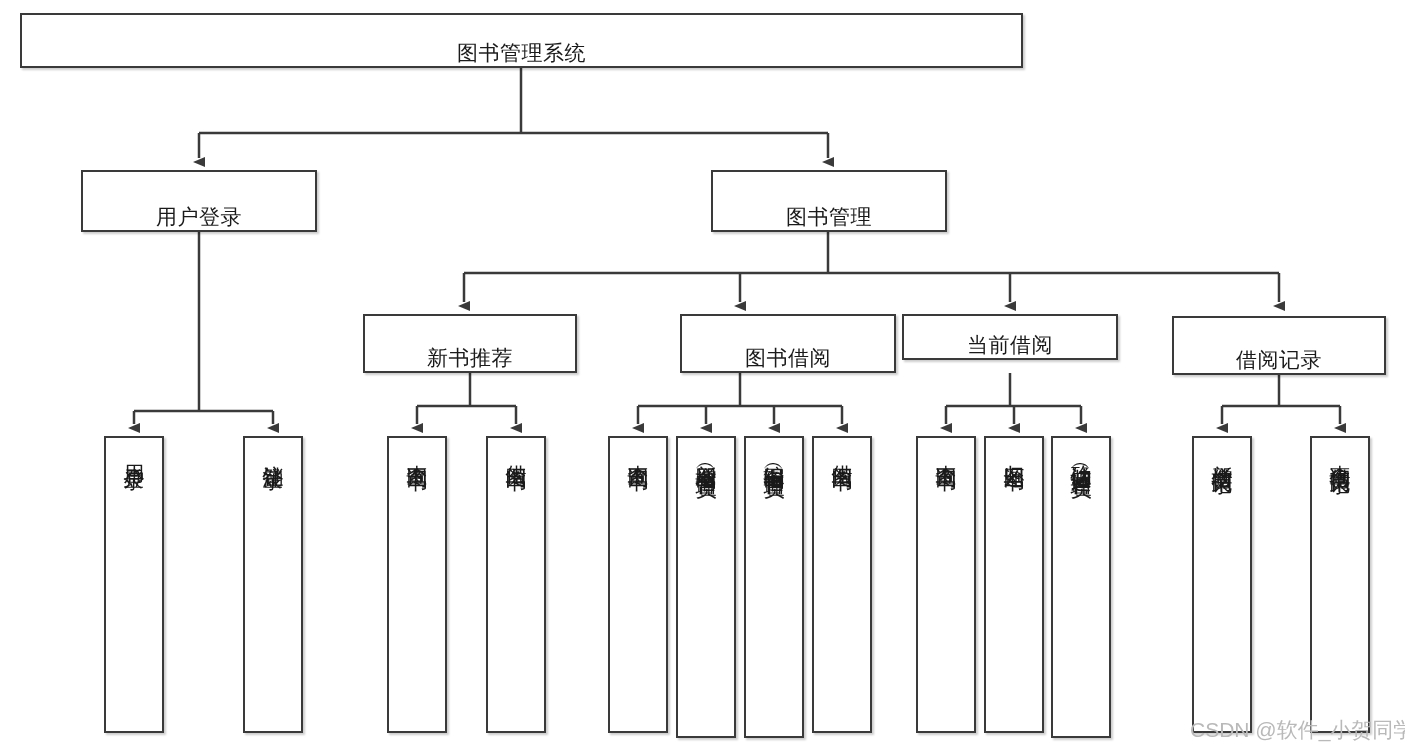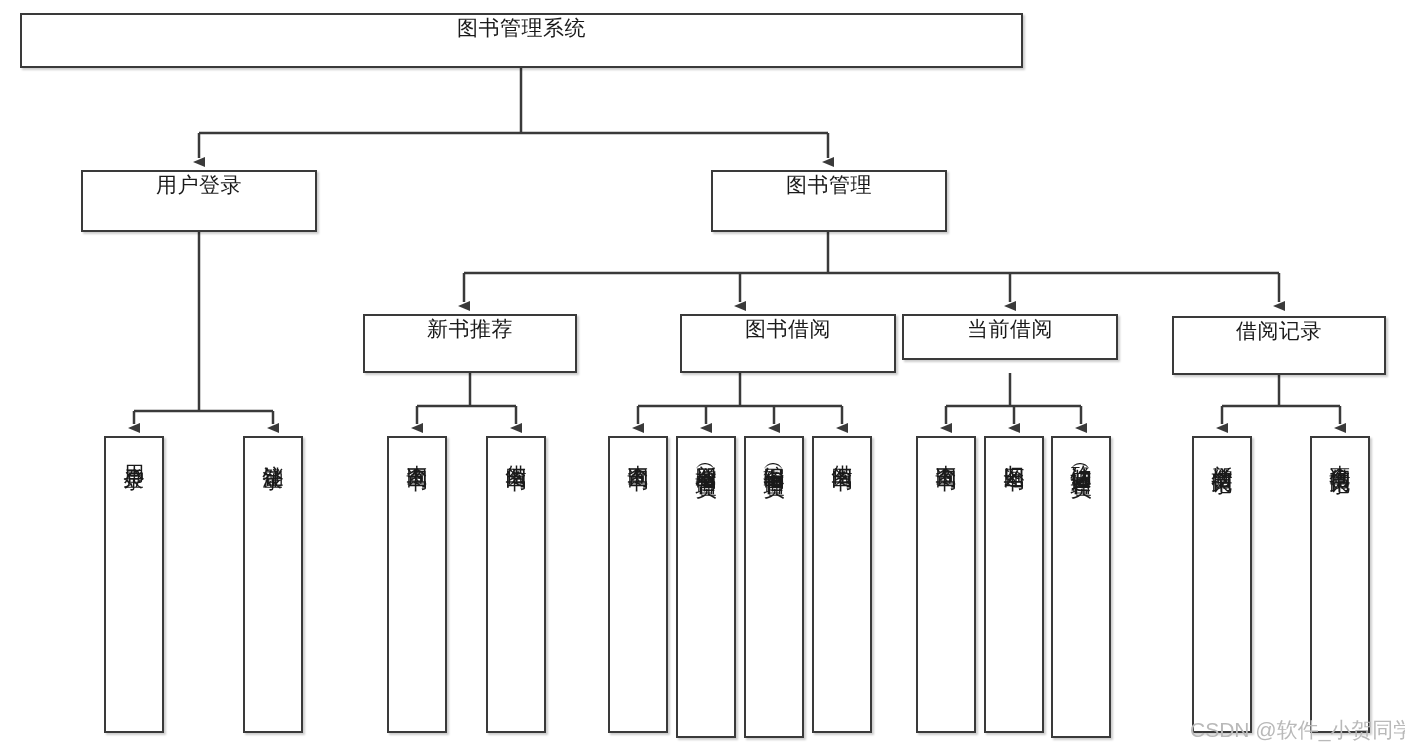--- a/index.html
+++ b/index.html
@@ -25,21 +25,21 @@
     width: 1405px;
     height: 747px;
   }
   .node-box {
     position: absolute;
     box-sizing: border-box;
     background: #ffffff;
     border: 2px solid #3a3a3a;
     box-shadow: 2px 2px 2px rgba(0,0,0,0.20);
     display: flex;
-    align-items: flex-start;
+    align-items: flex-end;
     justify-content: center;
     overflow: hidden;
   }
   .node-label {
     color: #1a1a1a;
     font-size: 21px;
     line-height: 1.25;
     letter-spacing: 0.5px;
     white-space: nowrap;
     text-align: center;

